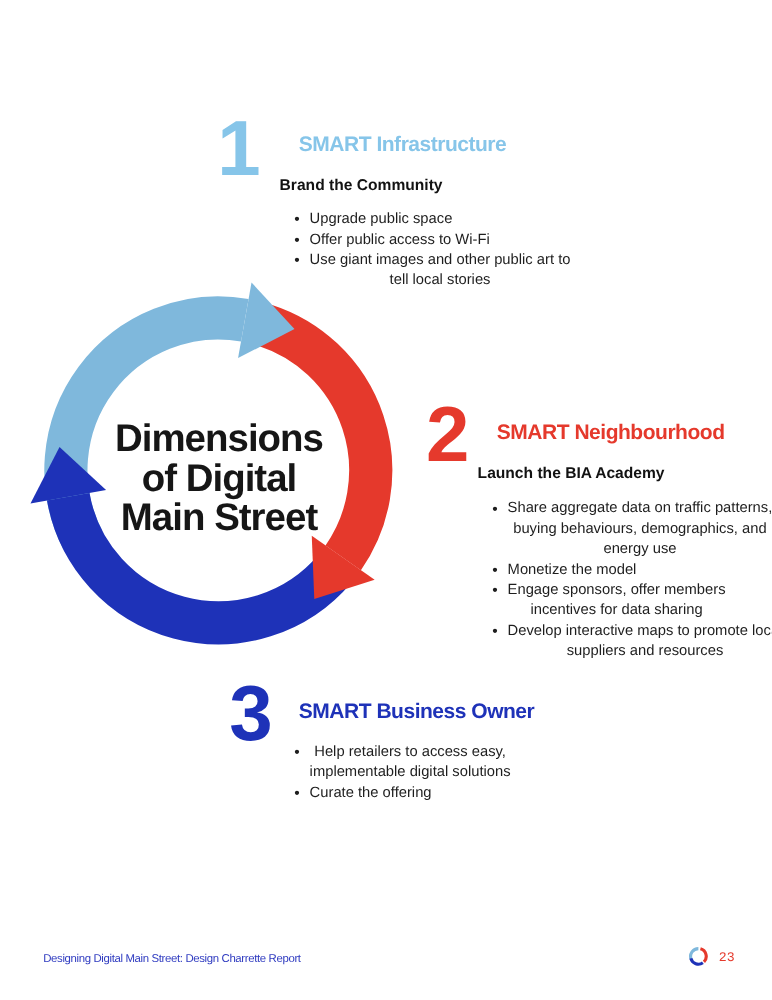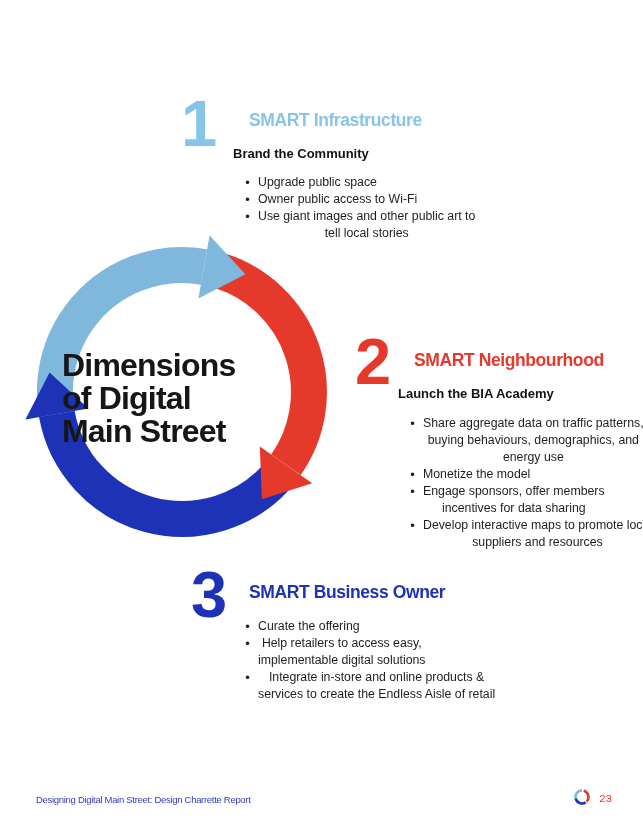--- a/index.html
+++ b/index.html
@@ -76,20 +76,21 @@
   }
   .bullet-text { white-space: pre-line; }
 
   
   .diagram-svg { position: absolute; left: 24px; top: 232px; }
   .diagram-title {
     position: absolute;
     left: 62px;
     top: 349px;
     width: 241px;
+    text-align: center;
     font-weight: bold;
     font-size: 32px;
     line-height: 33px;
     letter-spacing: -0.8px;
     color: #161616;
     white-space: pre-line;
   }
 
   
   .footer-title {
@@ -117,21 +118,21 @@
 
   <div class="big-num n1">1</div>
   <div class="sec-body b1">
     <h2 class="sec-title">SMART Infrastructure</h2>
     <h3 class="sec-sub">Brand the Community</h3>
     <ul class="bullets">
       <li>
           <span class="bullet-text">Upgrade public space</span>
         </li>
       <li>
-          <span class="bullet-text">Owner public access to Wi-Fi</span>
+          <span class="bullet-text">Offer public access to Wi-Fi</span>
         </li>
       <li>
           <span class="bullet-text">Use giant images and other public art to
 tell local stories</span>
         </li>
     </ul>
   </div>
 
   <svg class="diagram-svg" width="310" height="315" viewBox="0 0 310 315">
     <path d="M 44.8 217.7 A 127 127 0 0 1 180.0 34.9" fill="none" style="stroke: var(--light-blue); stroke-width: 36;"></path>
@@ -167,29 +168,25 @@
 suppliers and resources</span>
         </li>
     </ul>
   </div>
 
   <div class="big-num n3">3</div>
   <div class="sec-body b3">
     <h2 class="sec-title">SMART Business Owner</h2>
     <ul class="bullets">
       <li>
-          <span class="bullet-text">Curate the offering</span>
-        </li>
-      <li>
           <span class="bullet-text">Help retailers to access easy,
 implementable digital solutions</span>
         </li>
       <li>
-          <span class="bullet-text">Integrate in-store and online products &amp;
-services to create the Endless Aisle of retail</span>
+          <span class="bullet-text">Curate the offering</span>
         </li>
     </ul>
   </div>
 
   <div class="footer-title">Designing Digital Main Street: Design Charrette Report</div>
   <svg class="footer-logo" width="16" height="16" viewBox="0 0 16 16">
     <path d="M 1.89 10.22 A 6.5 6.5 0 0 1 8 1.5" fill="none" style="stroke: var(--light-blue); stroke-width: 2.6;"></path>
     <path d="M 9.68 1.72 A 6.5 6.5 0 0 1 12.6 12.6" fill="none" style="stroke: var(--red); stroke-width: 2.6;"></path>
     <path d="M 11.73 13.32 A 6.5 6.5 0 0 1 1.72 9.68" fill="none" style="stroke: var(--dark-blue); stroke-width: 2.6;"></path>
   </svg>

